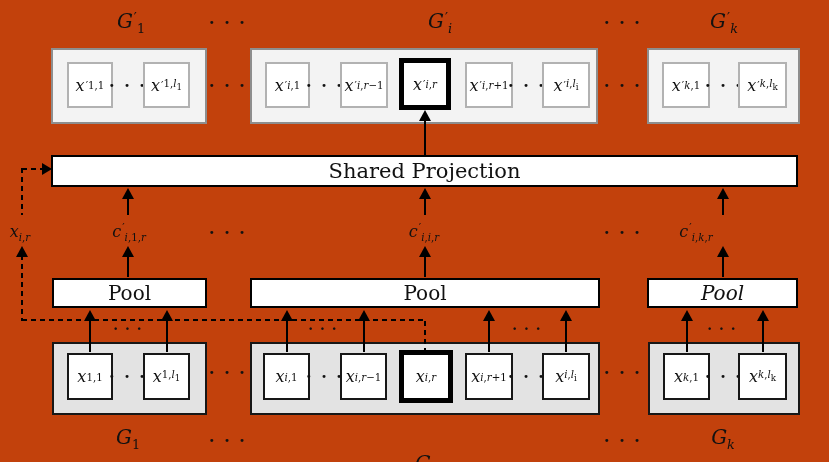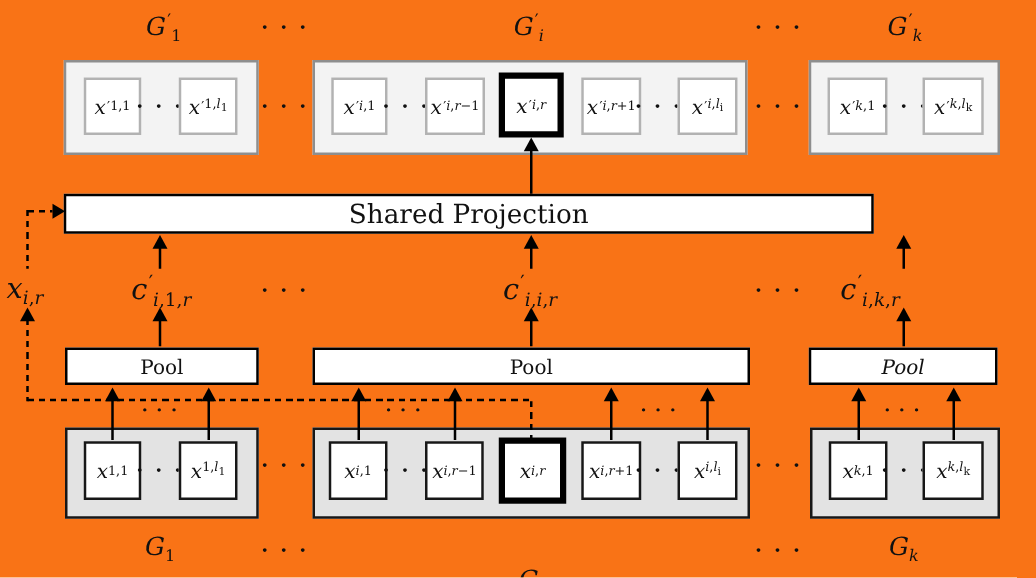--- a/index.html
+++ b/index.html
@@ -1,65 +1,65 @@
 <!DOCTYPE html>
 <html><head>
 <meta charset="utf-8">
 <style>
   html,body{margin:0;padding:0;background:#fff}
-  #canvas{position:relative;width:829px;height:462px;background:#f97316;
+  #canvas{position:relative;width:829px;height:462px;background:#c2410c;
           font-family:"DejaVu Serif","Liberation Serif",serif;color:#111;overflow:hidden}
   .cont{position:absolute;box-sizing:border-box}
   .cont.topg{border:2px solid #8e8e8e;background:#f3f3f3}
   .cont.botg{border:2px solid #171717;background:#e3e3e3}
   .token{position:absolute;box-sizing:border-box;background:#fff;display:flex;align-items:center;
          justify-content:center;font-size:16px;white-space:nowrap}
   .token.t-top{border:2px solid #b2b2b2}
   .token.t-bot{border:2px solid #171717}
   .token.bold{border:5px solid #000}
   .lbl{position:absolute;transform:translate(-50%,-50%);font-size:20px;white-space:nowrap}
-  .lbl.mid{font-size:23px}
+  .lbl.mid{font-size:16px}
   .dots{position:absolute;transform:translate(-50%,-50%);font-weight:700;font-size:16px;
         letter-spacing:2px;white-space:nowrap;color:#111}
   .dots.sm{font-size:14px;letter-spacing:1px}
   .wbox{position:absolute;box-sizing:border-box;border:2px solid #000;background:#fff;
         display:flex;align-items:center;justify-content:center}
   #sp{font-size:21px}
-  .pool{font-size:16px}
+  .pool{font-size:20px}
   .pool.italic span{font-style:italic}
   .vline{position:absolute;width:2px;background:#000}
   .head-up{position:absolute;width:0;height:0;border-left:6px solid transparent;
            border-right:6px solid transparent;border-bottom:11px solid #000}
   .head-right{position:absolute;width:0;height:0;border-top:6px solid transparent;
               border-bottom:6px solid transparent;border-left:10px solid #000}
   .dashH{position:absolute;height:2px;background:repeating-linear-gradient(90deg,#000 0 5px,transparent 5px 9px)}
   .dashV{position:absolute;width:2px;background:repeating-linear-gradient(180deg,#000 0 5px,transparent 5px 9px)}
   i{font-style:italic}
   sub{font-size:64%;font-style:normal;line-height:0}
   sub sub{font-size:85%}
   .pr{font-size:68%;vertical-align:0.5em;margin-left:1px}
 </style>
 </head>
 <body>
 
 <div id="canvas">
 
   <div class="lbl" style="left:131px;top:21px"><i>G</i><span class="pr">′</span><sub>1</sub></div>
   <div class="dots" style="left:228px;top:22px">· · ·</div>
-  <div class="lbl" style="left:423px;top:21px"><i>G</i><span class="pr">′</span><sub><i>i</i></sub></div>
+  <div class="lbl" style="left:440px;top:21px"><i>G</i><span class="pr">′</span><sub><i>i</i></sub></div>
   <div class="dots" style="left:623px;top:22px">· · ·</div>
   <div class="lbl" style="left:724px;top:21px"><i>G</i><span class="pr">′</span><sub><i>k</i></sub></div>
 
   <div class="cont topg" style="left:51px;top:48px;width:156px;height:76px"></div>
   <div class="cont topg" style="left:250px;top:48px;width:348px;height:76px"></div>
   <div class="cont topg" style="left:647px;top:48px;width:153px;height:76px"></div>
   <div class="dots" style="left:228px;top:85px">· · ·</div>
   <div class="dots" style="left:623px;top:85px">· · ·</div>
 
-  <div class="wbox" id="sp" style="left:51px;top:155px;width:648px;height:32px">
+  <div class="wbox" id="sp" style="left:51px;top:155px;width:747px;height:32px">
     <span>Shared Projection</span>
   </div>
 
   <div class="lbl mid" style="left:20px;top:231px"><i>x</i><sub><i>i</i>,<i>r</i></sub></div>
   <div class="lbl mid" style="left:129px;top:231px"><i>c</i><span class="pr">′</span><sub><i>i</i>,1,<i>r</i></sub></div>
   <div class="dots" style="left:228px;top:232px">· · ·</div>
   <div class="lbl mid" style="left:424px;top:231px"><i>c</i><span class="pr">′</span><sub><i>i</i>,<i>i</i>,<i>r</i></sub></div>
   <div class="dots" style="left:623px;top:232px">· · ·</div>
   <div class="lbl mid" style="left:696px;top:231px"><i>c</i><span class="pr">′</span><sub><i>i</i>,<i>k</i>,<i>r</i></sub></div>
 

